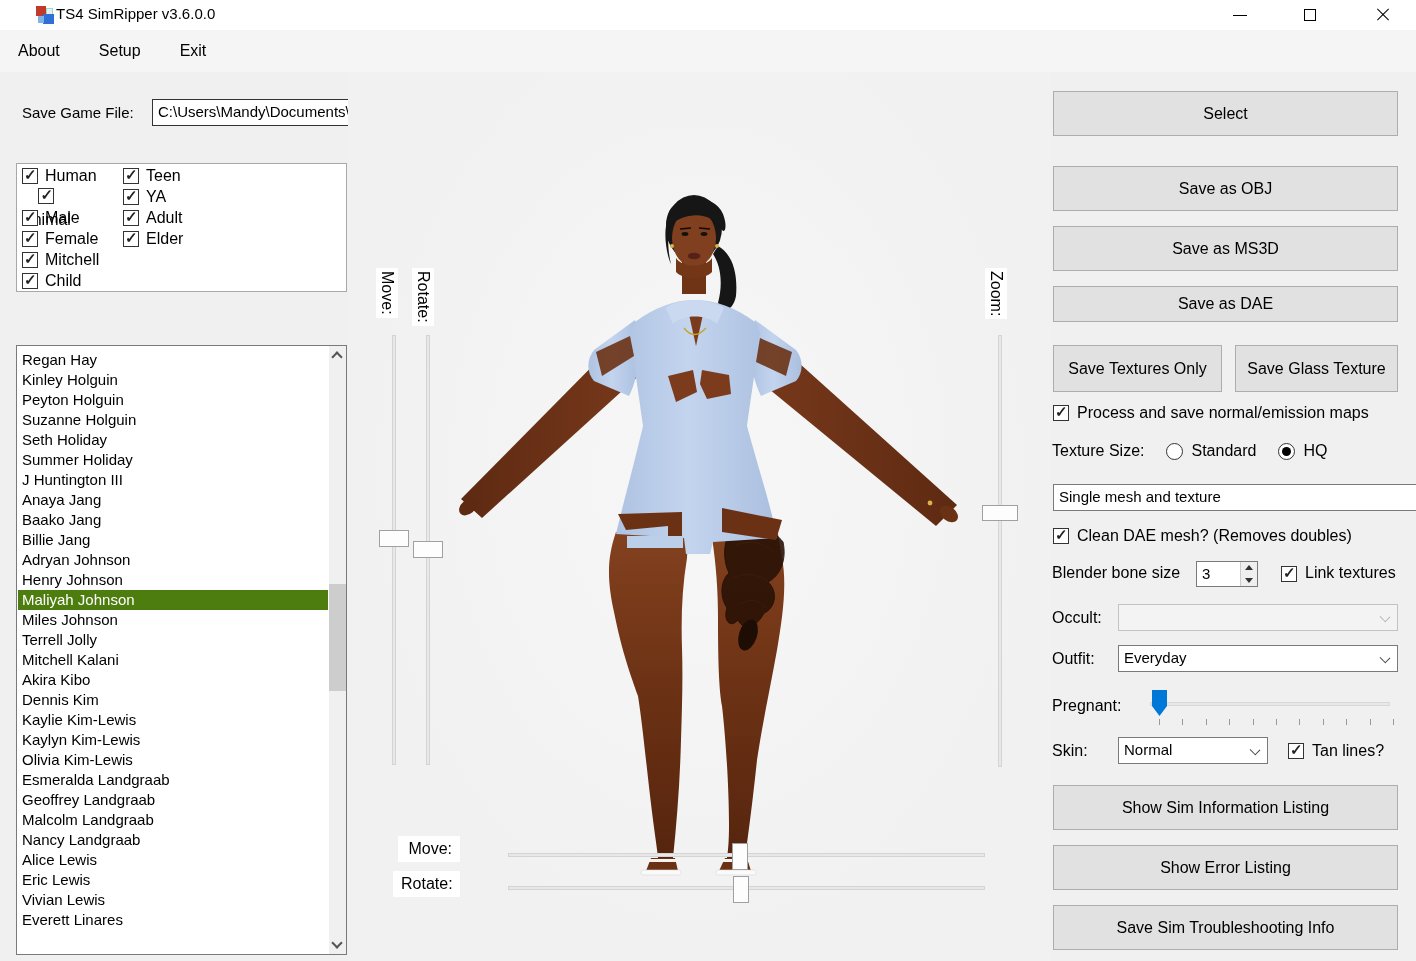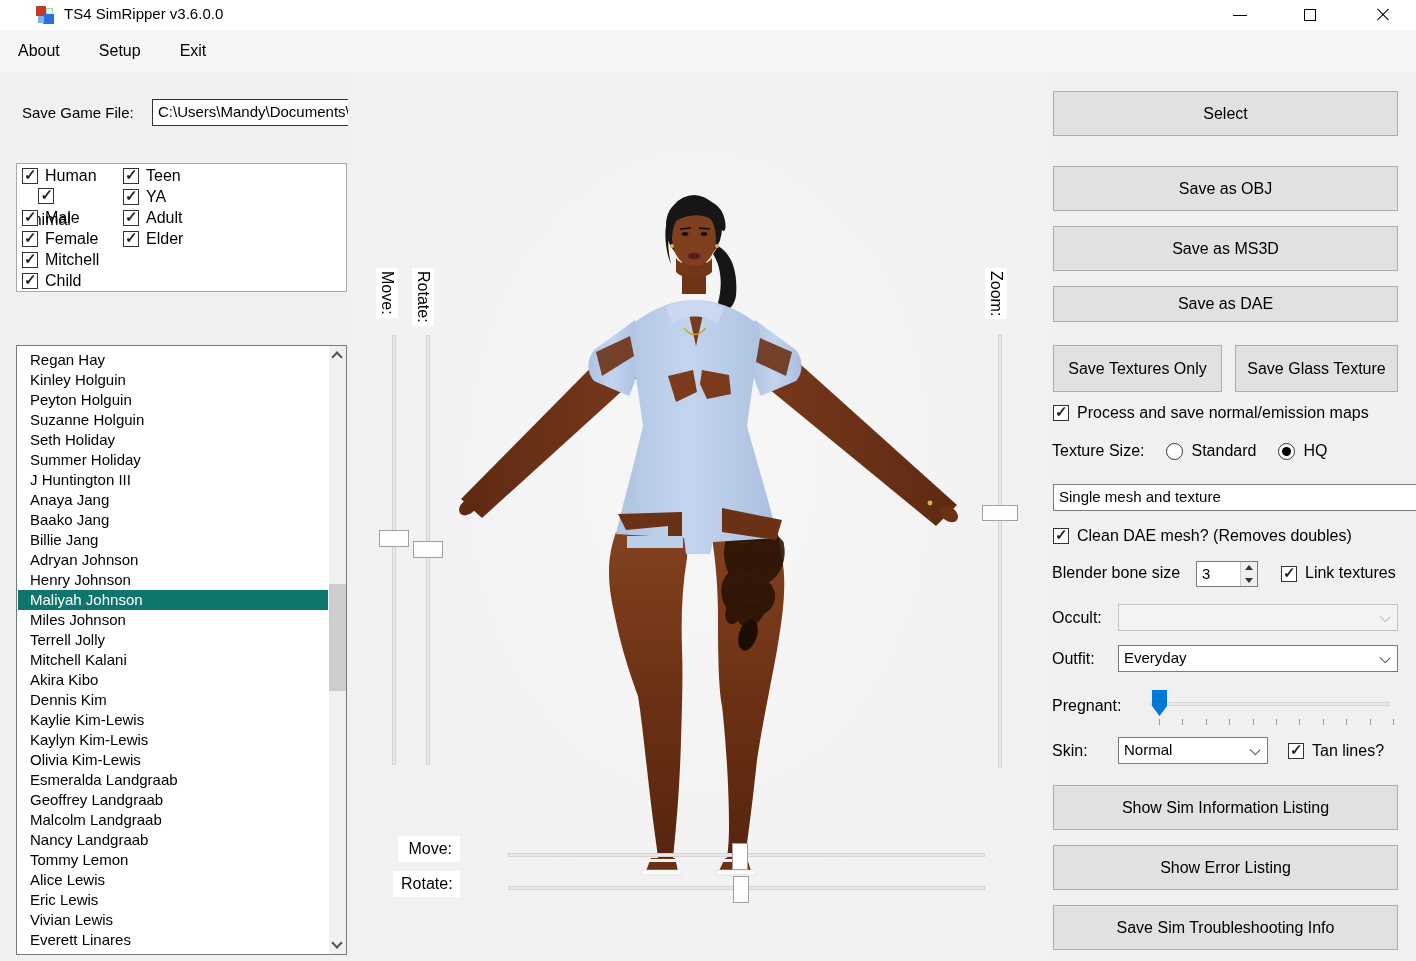--- a/index.html
+++ b/index.html
@@ -3,21 +3,21 @@
 <meta charset="utf-8">
 <style>
   * { margin:0; padding:0; box-sizing:border-box; }
   html,body { width:1416px; height:961px; overflow:hidden; }
   body { background:#f0f0f0; font-family:"Liberation Sans", sans-serif; font-size:15px; color:#000; position:relative; }
 
   
   .titlebar { position:absolute; left:0; top:0; width:1416px; height:30px; background:#ffffff; }
   .app-icon { position:absolute; left:36px; top:6px; width:18px; height:18px; }
   .app-icon .sq { position:absolute; }
-  .title-text { position:absolute; left:64px; top:5px; font-size:15px; }
+  .title-text { position:absolute; left:56px; top:5px; font-size:15px; }
   .win-btn { position:absolute; top:0; width:46px; height:30px; display:flex; align-items:center; justify-content:center; }
   .glyph-min { width:14px; height:0; border-top:1px solid #000; }
   .glyph-max { width:12px; height:12px; border:1px solid #000; }
   .glyph-close { position:relative; width:14px; height:14px; }
   .glyph-close::before,.glyph-close::after { content:""; position:absolute; left:-1px; top:6px; width:16px; height:0; border-top:1px solid #000; }
   .glyph-close::before { transform:rotate(45deg); }
   .glyph-close::after { transform:rotate(-45deg); }
 
   
   .menubar { position:absolute; left:0; top:30px; width:1416px; height:42px; background:#f5f5f5; display:flex; align-items:center; }
@@ -41,22 +41,22 @@
   .row-label { position:absolute; font-size:16px; }
 
   
   .filter-group { position:absolute; left:16px; top:163px; width:331px; height:129px; background:#fff; border:1px solid #a8a8a8; }
   .cb-row { position:absolute; display:flex; align-items:center; gap:7px; }
   .cb-row .lbl { font-size:16px; }
 
   
   .sim-list { position:absolute; left:16px; top:345px; width:331px; height:610px; background:#fff; border:1px solid #7a7a7a; overflow:hidden; }
   .sim-items { position:absolute; left:1px; top:4px; right:18px; }
-  .list-item { height:20px; line-height:20px; padding-left:12px; font-size:15px; white-space:nowrap; }
-  .list-item.selected { background:#0f766e; color:#fff; }
+  .list-item { height:20px; line-height:20px; padding-left:4px; font-size:15px; white-space:nowrap; }
+  .list-item.selected { background:#4d7c0f; color:#fff; }
   .vscroll { position:absolute; right:0; top:0; width:17px; height:608px; background:#f0f0f0; }
   .vscroll .thumb { position:absolute; left:0; width:17px; background:#cdcdcd; }
   .chev-up,.chev-down { position:absolute; left:4px; width:8px; height:8px; border-right:2px solid #555; border-bottom:2px solid #555; }
   .chev-up { top:7px; transform:rotate(-135deg); }
   .chev-down { bottom:7px; transform:rotate(45deg); }
 
   
   .vlabel { position:absolute; background:#fff; padding:3px 2px; writing-mode:vertical-rl; font-size:16px; text-align:center; }
   .hlabel { position:absolute; background:#fff; padding:4px 8px; font-size:16px; text-align:right; }
   .track-v { position:absolute; width:4px; background:#e8e8e8; border:1px solid #d4d4d4; }
@@ -178,21 +178,20 @@
       <div class="list-item">Mitchell Kalani</div>
       <div class="list-item">Akira Kibo</div>
       <div class="list-item">Dennis Kim</div>
       <div class="list-item">Kaylie Kim-Lewis</div>
       <div class="list-item">Kaylyn Kim-Lewis</div>
       <div class="list-item">Olivia Kim-Lewis</div>
       <div class="list-item">Esmeralda Landgraab</div>
       <div class="list-item">Geoffrey Landgraab</div>
       <div class="list-item">Malcolm Landgraab</div>
       <div class="list-item">Nancy Landgraab</div>
-      <div class="list-item">Tommy Lemon</div>
       <div class="list-item">Alice Lewis</div>
       <div class="list-item">Eric Lewis</div>
       <div class="list-item">Vivian Lewis</div>
       <div class="list-item">Everett Linares</div>
     </div>
   <div class="vscroll">
     <div class="chev-up"></div>
     <div class="thumb" style="top:238px;height:107px;"></div>
     <div class="chev-down"></div>
   </div>

